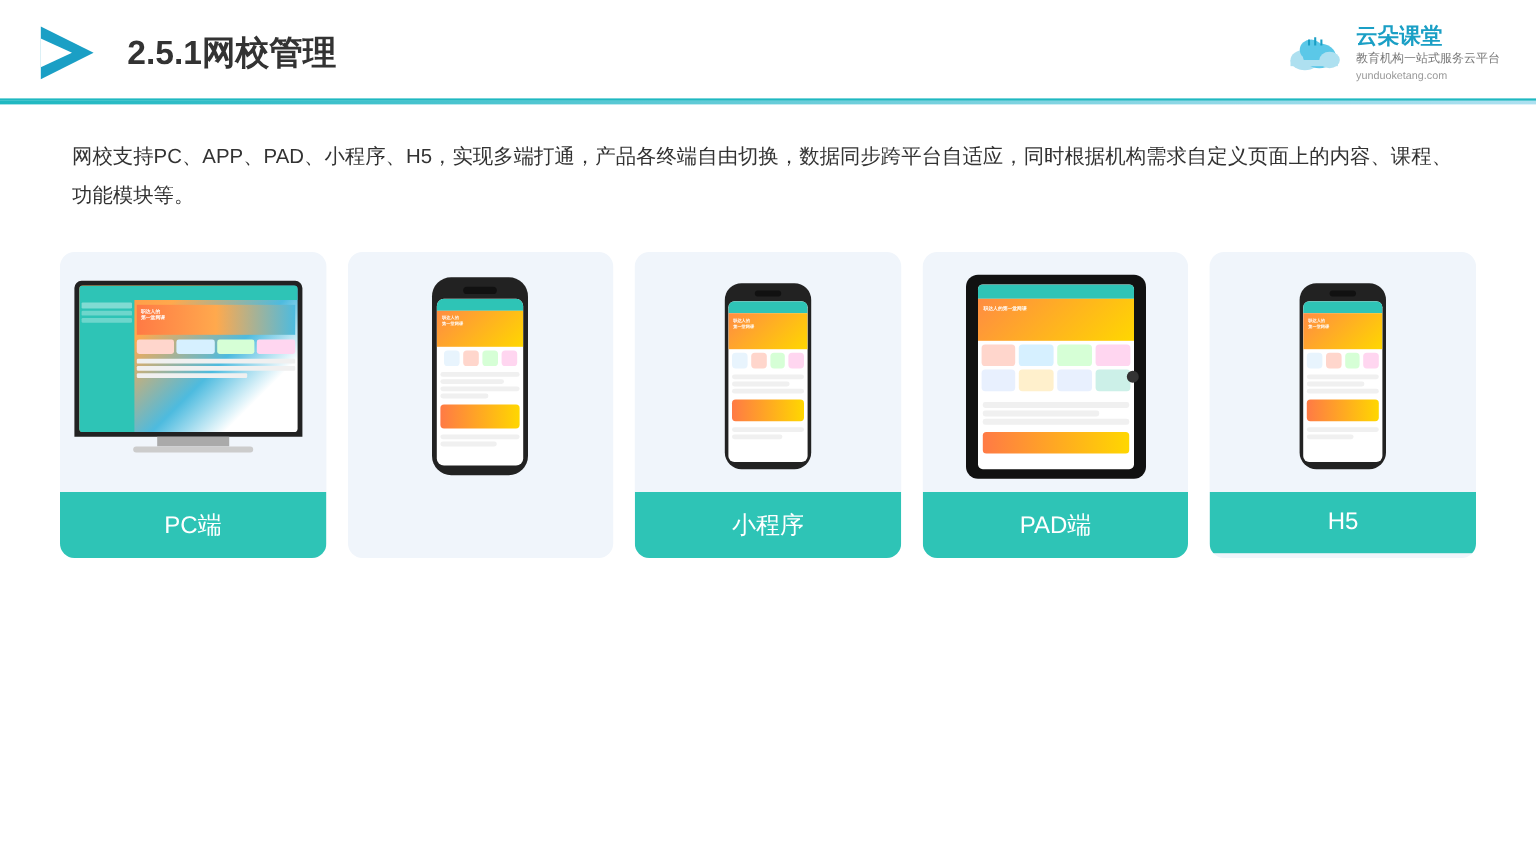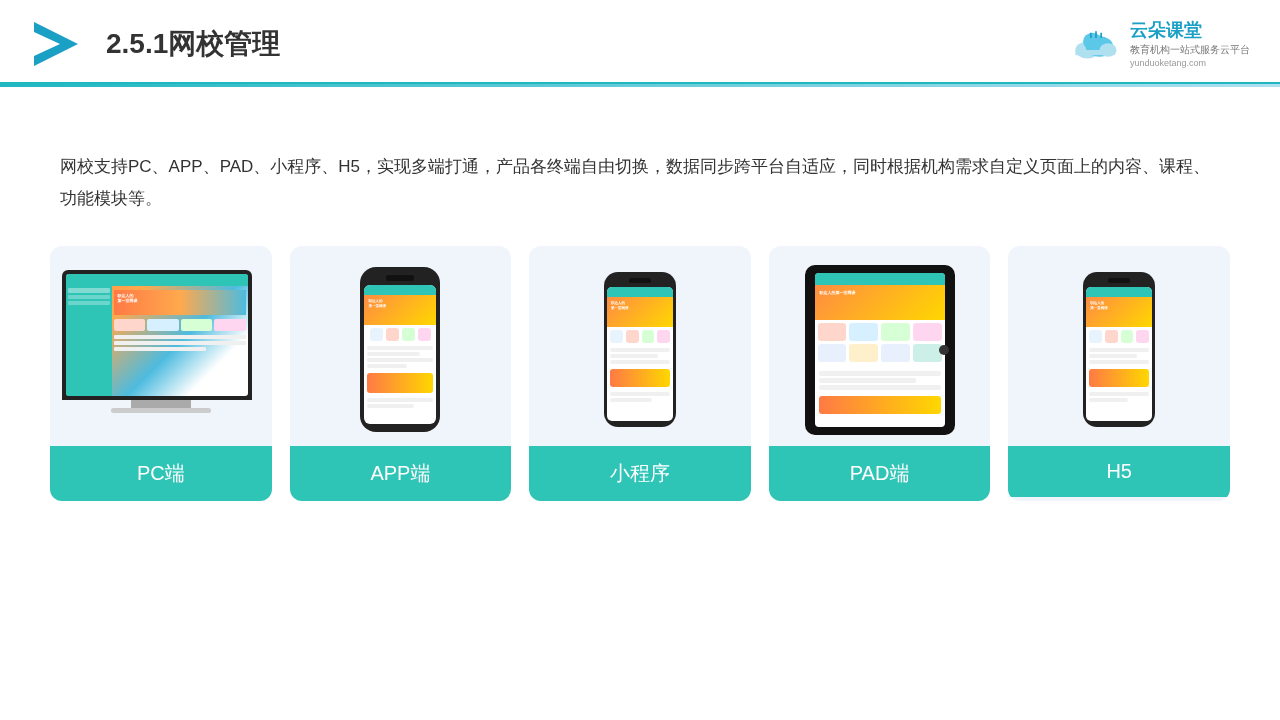--- a/index.html
+++ b/index.html
@@ -59,21 +59,20 @@
       font-size: 9px;
       color: #999;
     }
 
     
     .description {
       padding: 28px 60px 10px 60px;
       font-size: 17px;
       color: #333;
       line-height: 1.9;
-      margin-top: 36px;
     }
 
     
     .cards-container {
       display: flex;
       gap: 18px;
       padding: 20px 50px;
       justify-content: center;
     }
 
@@ -435,21 +434,20 @@
             <div class="phone-content-row" style="width:60%;"></div>
           </div>
           <div style="height:20px;background:linear-gradient(to right,#ff7a45,#ffd700);margin:3px;border-radius:3px;"></div>
           <div class="phone-content-rows">
             <div class="phone-content-row"></div>
             <div class="phone-content-row" style="width:70%;"></div>
           </div>
         </div>
       </div>
     </div>
-    <div class="device-label">APP端</div>
   </div>
 
   <div class="device-card">
     <div class="device-image-area">
       <div class="small-phone-mockup">
         <div class="small-phone-notch"></div>
         <div class="small-phone-screen">
           <div class="phone-screen-nav"></div>
           <div class="phone-banner">
             <span class="phone-banner-text">职达人的<br>第一堂网课</span>

